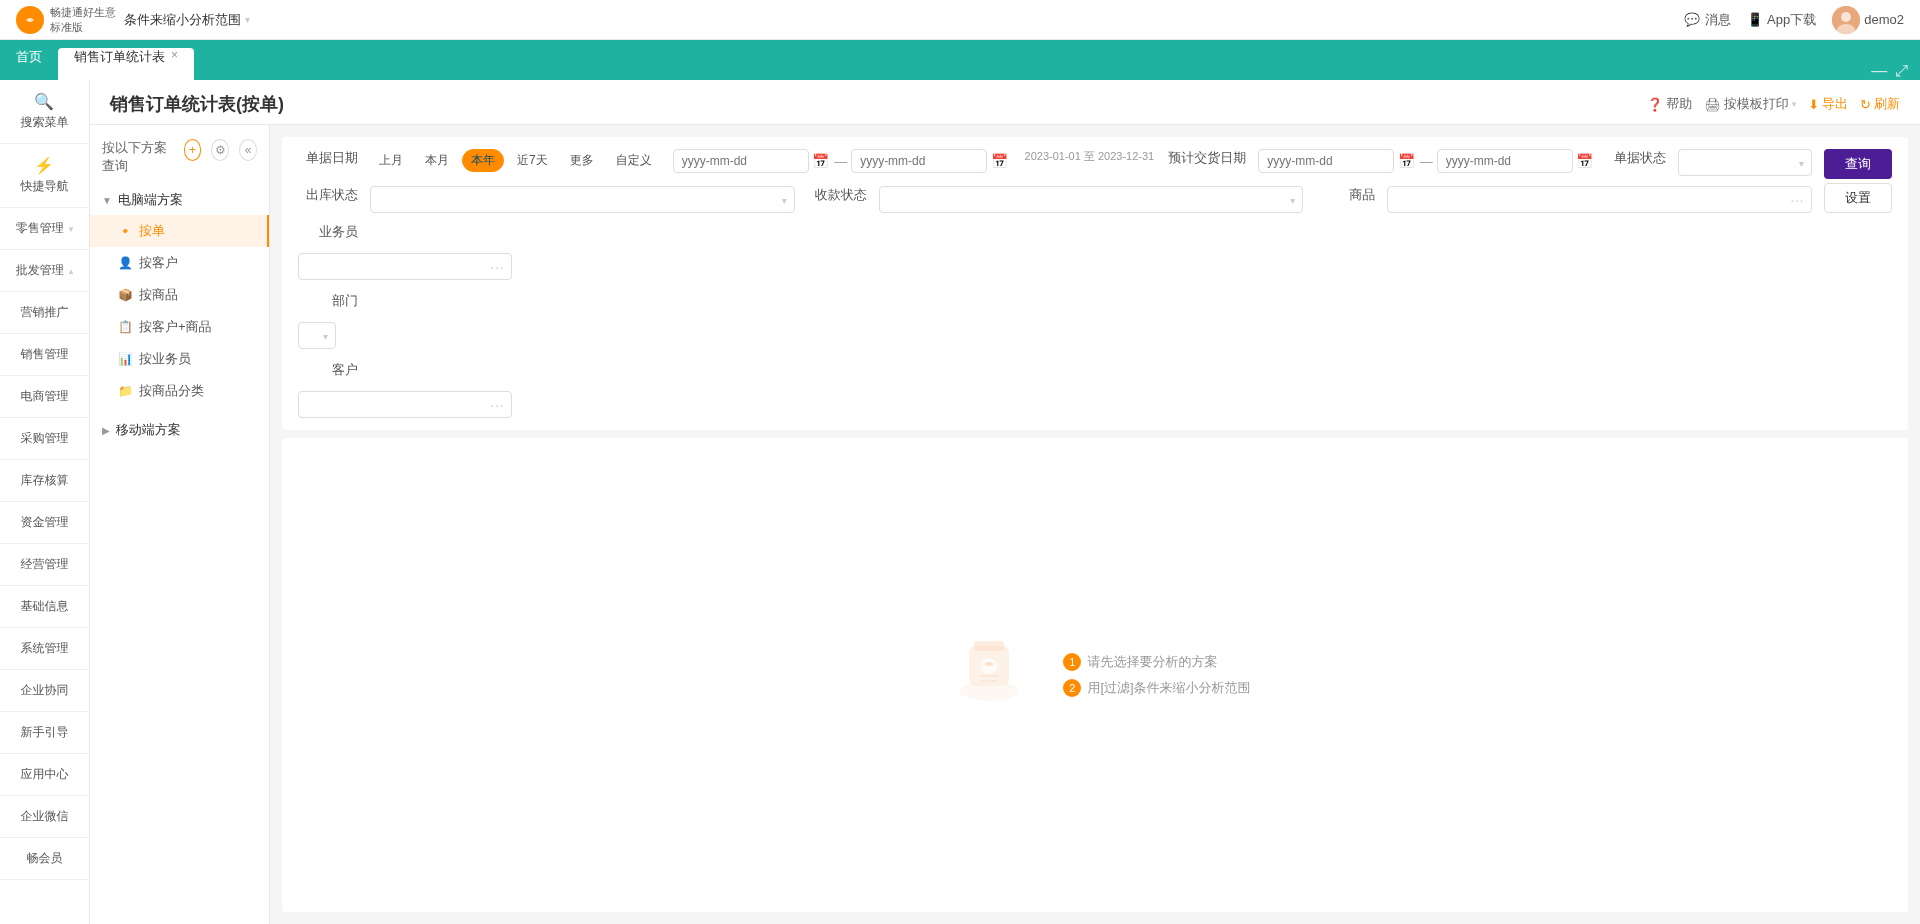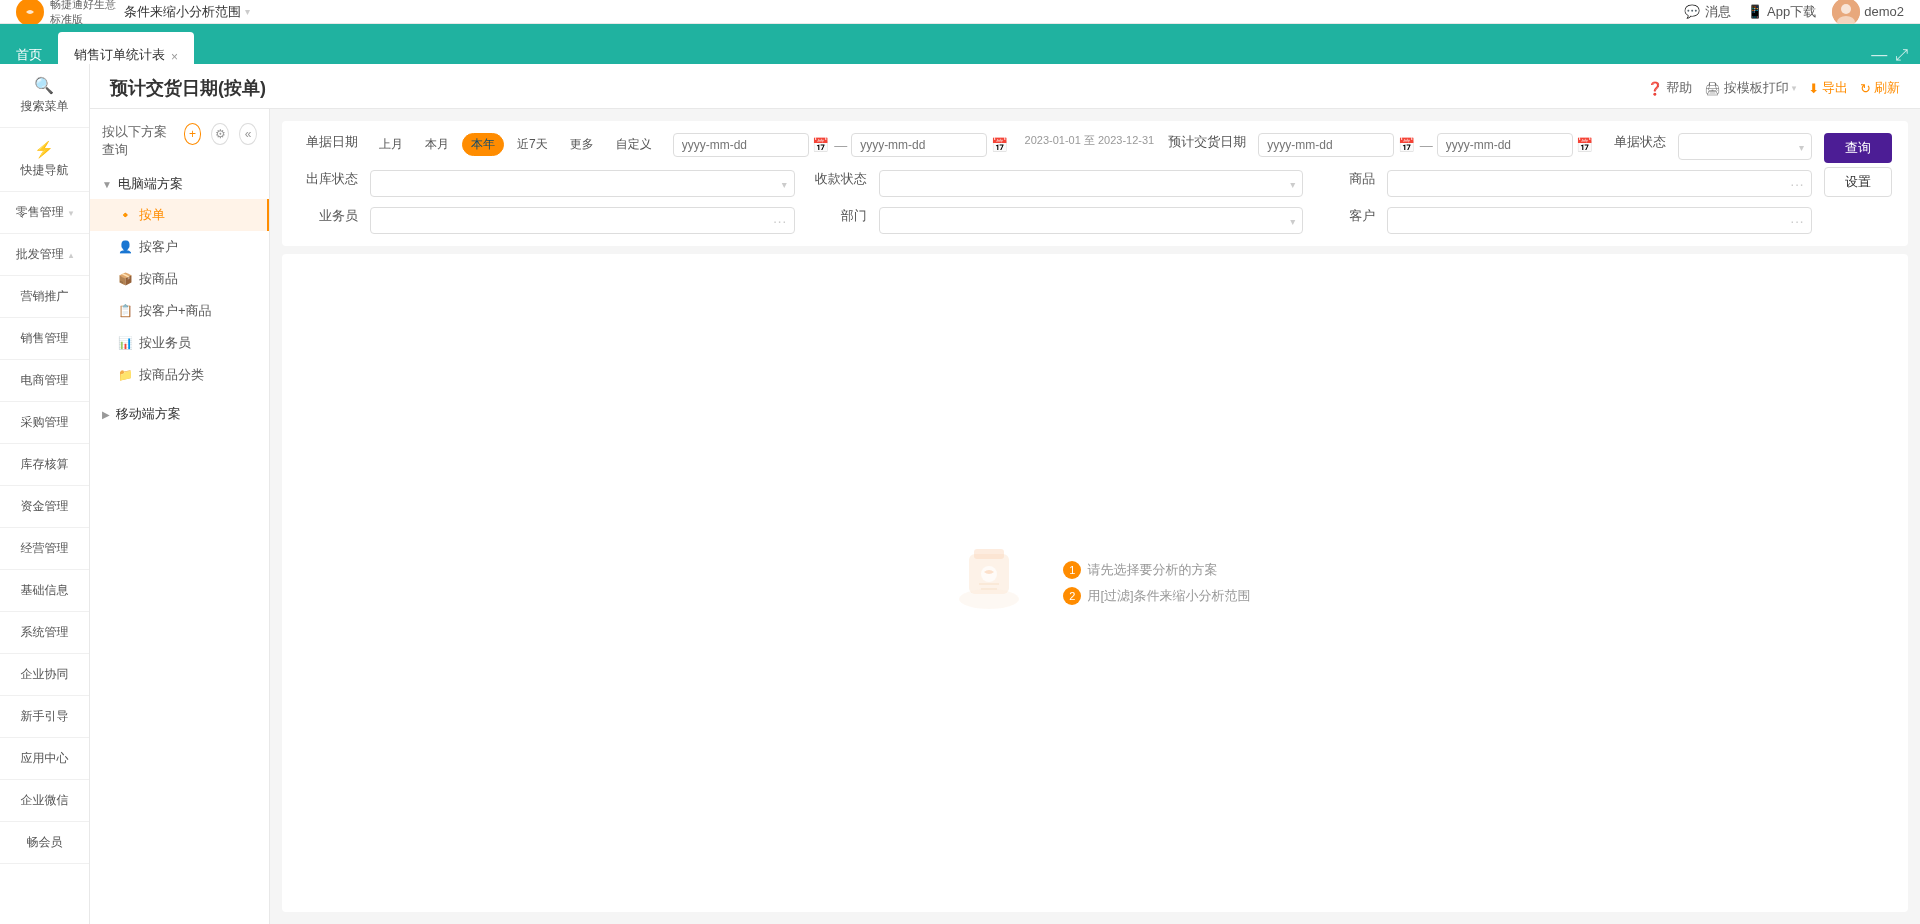--- a/index.html
+++ b/index.html
@@ -1,20 +1,20 @@
 <!DOCTYPE html>
 <html><head>
   <meta charset="utf-8">
   <style>
     * { box-sizing: border-box; margin: 0; padding: 0; }
     body { font-family: 'Microsoft YaHei', sans-serif; font-size: 13px; background: #f5f5f5; color: #333; height: 924px; overflow: hidden; display: flex; flex-direction: column; }
 
     
     .top-bar {
-      height: 24px;
+      height: 40px;
       background: #fff;
       display: flex;
       align-items: center;
       justify-content: space-between;
       padding: 0 16px;
       border-bottom: 1px solid #e8e8e8;
       flex-shrink: 0;
     }
     .top-bar-left { display: flex; align-items: center; gap: 8px; }
     .logo-area { display: flex; align-items: center; gap: 6px; }
@@ -31,21 +31,21 @@
       background: #20b2a0;
       display: flex;
       align-items: flex-end;
       padding: 0 0 0 0;
       flex-shrink: 0;
     }
     .tab-item {
       height: 32px;
       padding: 0 16px;
       display: flex;
-      align-items: flex-end;
+      align-items: flex-start;
       gap: 6px;
       cursor: pointer;
       font-size: 13px;
       color: rgba(255,255,255,0.85);
       border-radius: 4px 4px 0 0;
       margin-top: 8px;
     }
     .tab-item.home {
       background: transparent;
       color: #fff;
@@ -181,21 +181,21 @@
       border-radius: 4px;
       padding: 12px 16px;
       flex-shrink: 0;
     }
     .condition-row {
       display: flex;
       align-items: flex-start;
       gap: 12px;
       margin-bottom: 10px;
     }
-    .condition-row:last-child { margin-bottom: 0; }
+    .condition-row:last-child { margin-bottom: 0; flex-direction: column; }
     .condition-label {
       font-size: 13px;
       color: #555;
       white-space: nowrap;
       min-width: 60px;
       text-align: right;
     }
     .date-quick-btns { display: flex; align-items: center; gap: 4px; }
     .dqb { padding: 2px 8px; font-size: 12px; cursor: pointer; border-radius: 2px; color: #555; border: 1px solid transparent; }
     .dqb.active { background: #ff8c00; color: #0c4a6e; border-color: #ff8c00; border-radius: 12px; }
@@ -435,21 +435,21 @@
       <span>企业微信</span>
     </div>
     <div class="sidebar-item">
       <span>畅会员</span>
     </div>
   </div>
 
   <div class="content-area">
 
     <div class="page-header">
-      <div class="page-title">预计交货日期(按单)</div>
+      <div class="page-title">销售订单统计表(按单)</div>
       <div class="page-header-actions">
         <span>
           <span>❓</span>
           <span>帮助</span>
         </span>
         <span>
           <span>🖨</span>
           <span>按模板打印</span>
           <span style="font-size:9px;color:#ccc;">▾</span>
         </span>

